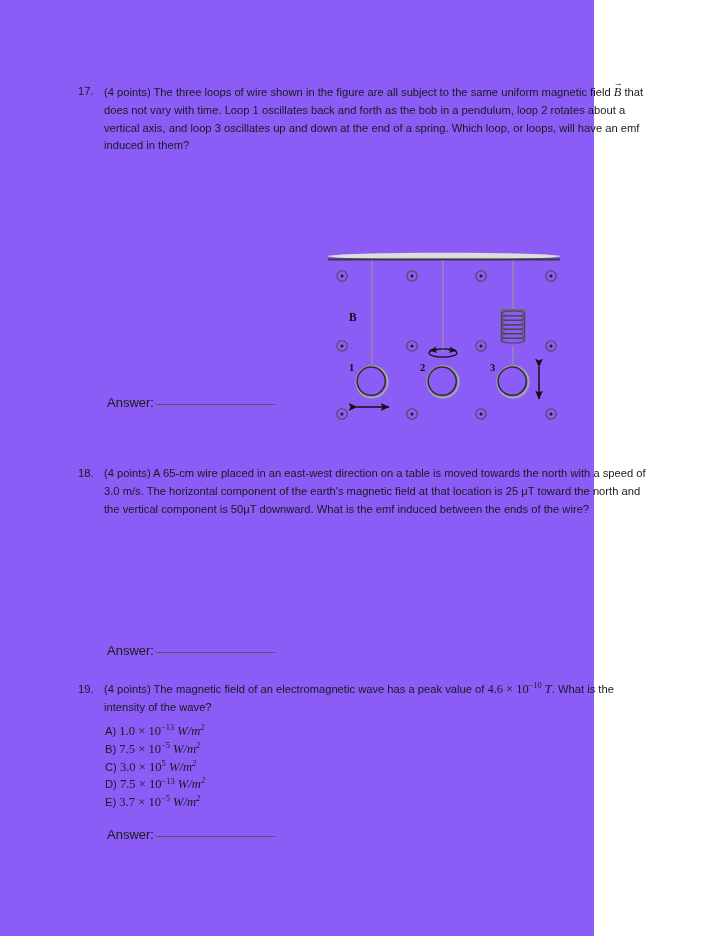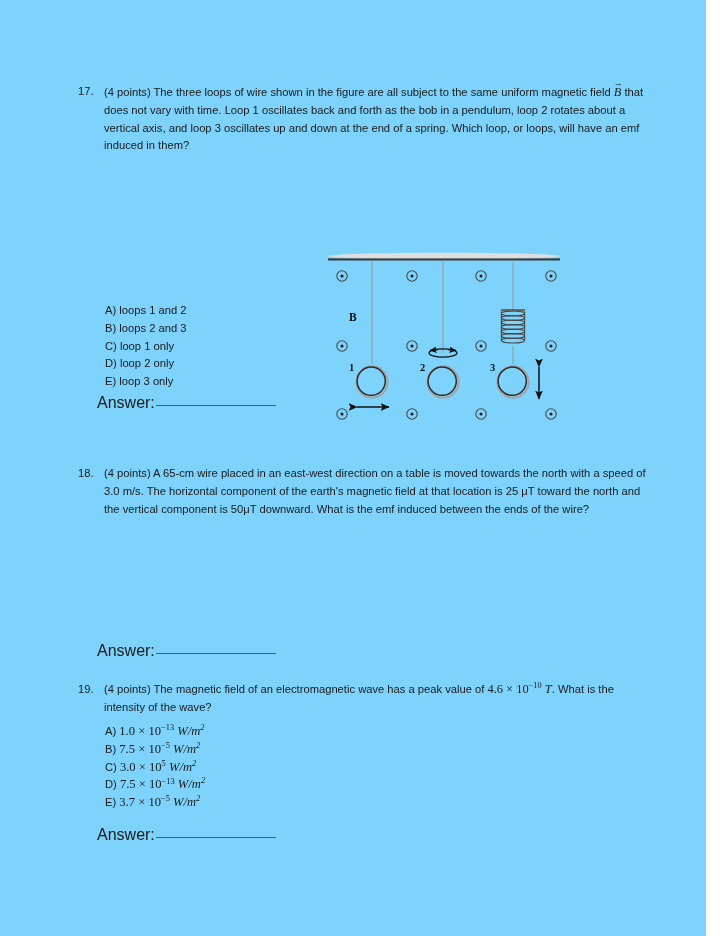--- a/index.html
+++ b/index.html
@@ -11,23 +11,23 @@
     width: 728px;
     height: 936px;
     position: relative;
     font-family: "Liberation Sans", sans-serif;
     color: #1a1a1a;
     overflow: hidden;
   }
   .page {
     position: absolute;
     left: 0; top: 0;
-    width: 706px;
+    width: 594px;
     height: 936px;
-    background: #7dd3fc;
+    background: #8b5cf6;
   }
 
   
   .question {
     position: absolute;
     left: 78px;
     width: 578px;
   }
   #q17 { top: 83px; }
   #q18 { top: 453px; margin-top: 12px; }
@@ -115,22 +115,22 @@
 
   .opt-math {
     font-family: "Liberation Serif", serif;
     font-size: 12.6px;
     text-align: right;
   }
 
   
   .answer {
     position: absolute;
-    left: 19px;
-    font-size: 16px;
+    left: 29px;
+    font-size: 13px;
     line-height: 17.8px;
     white-space: nowrap;
   }
   #q17 .answer { top: 311px; }
   #q18 .answer { top: 177px; }
   #q19 .answer { top: 145px; }
   .answer .rule {
     display: inline-block;
     width: 120px;
     border-bottom: 1.1px solid #555a5f;
@@ -270,27 +270,20 @@
           <ellipse cx="187" cy="79.5" rx="11.6" ry="2.5"></ellipse>
           <ellipse cx="187" cy="84" rx="11.6" ry="2.5"></ellipse>
           <ellipse cx="187" cy="88.5" rx="11.6" ry="2.5"></ellipse>
           <line x1="175.4" y1="59.5" x2="175.4" y2="88.5" stroke="#4a4a4a"></line>
           <line x1="198.6" y1="59.5" x2="198.6" y2="88.5" stroke="#4a4a4a"></line>
         </g>
         <line x1="213" y1="115" x2="213" y2="147" stroke="#111" stroke-width="1.5" marker-start="url(#ah2)" marker-end="url(#ah)"></line>
       </svg>
     </div>
 
-    <ul class="options">
-      <li>A) loops 1 and 2</li>
-      <li>B) loops 2 and 3</li>
-      <li>C) loop 1 only</li>
-      <li>D) loop 2 only</li>
-      <li>E) loop 3 only</li>
-    </ul>
 
     <div class="answer">
       <span>Answer:</span><span class="rule"></span>
     </div>
   </div>
 
   <div class="question" id="q18">
     <div class="q-head">
       <div class="q-num">18.</div>
       <div class="q-body">

